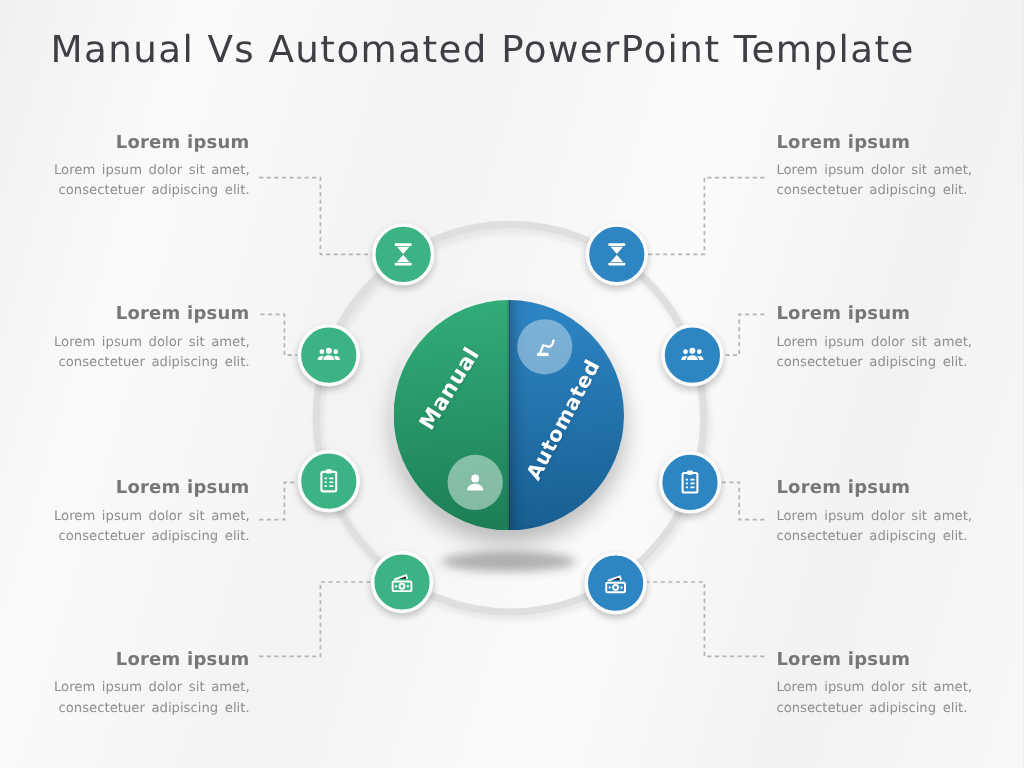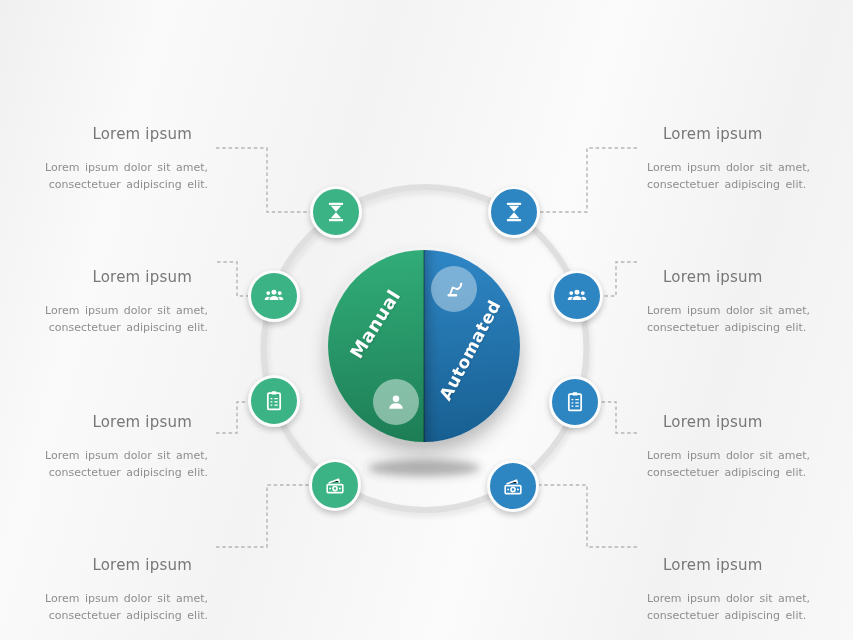--- a/index.html
+++ b/index.html
@@ -14,21 +14,21 @@
     color:var(--title-gray,#3e3e44);white-space:nowrap;
   }
   .layer{position:absolute;left:0;top:0;width:853px;height:640px;}
   svg.diagram{position:absolute;left:0;top:0;z-index:1;}
 
   
   .callout{position:absolute;width:200px;z-index:3;}
   .callout.left{text-align:right;}
   .callout.right{text-align:left;}
   .callout h3{
-    margin:16px;font-size:15px;line-height:19px;font-weight:400;
+    margin:0;font-size:15px;line-height:19px;font-weight:700;
     color:var(--heading-gray,#777777);letter-spacing:.2px;
   }
   .callout p{
     margin:6px 0 0 0;font-size:11px;line-height:16.5px;
     color:var(--body-gray,#8e8e8e);word-spacing:2px;
   }
 
   
   .badge{
     position:absolute;width:46px;height:46px;border-radius:50%;
@@ -62,20 +62,21 @@
     background:rgba(255,255,255,.38);display:flex;align-items:center;justify-content:center;
   }
   .mini.person-mini{left:45px;top:129px;background:rgba(255,255,255,.45);}
   .mini.robot-mini{left:103px;top:16px;}
 </style>
 </head>
 <body>
 
 <div class="slide">
 
+  <h1 class="title">Manual Vs Automated PowerPoint Template</h1>
 
   <svg class="diagram layer" viewBox="0 0 853 640">
     <defs>
       <filter id="soft" x="-40%" y="-40%" width="180%" height="180%">
           <feGaussianBlur stdDeviation="2"></feGaussianBlur>
         </filter>
       <filter id="soft2" x="-60%" y="-60%" width="220%" height="220%">
           <feGaussianBlur stdDeviation="4"></feGaussianBlur>
         </filter>
     </defs>

